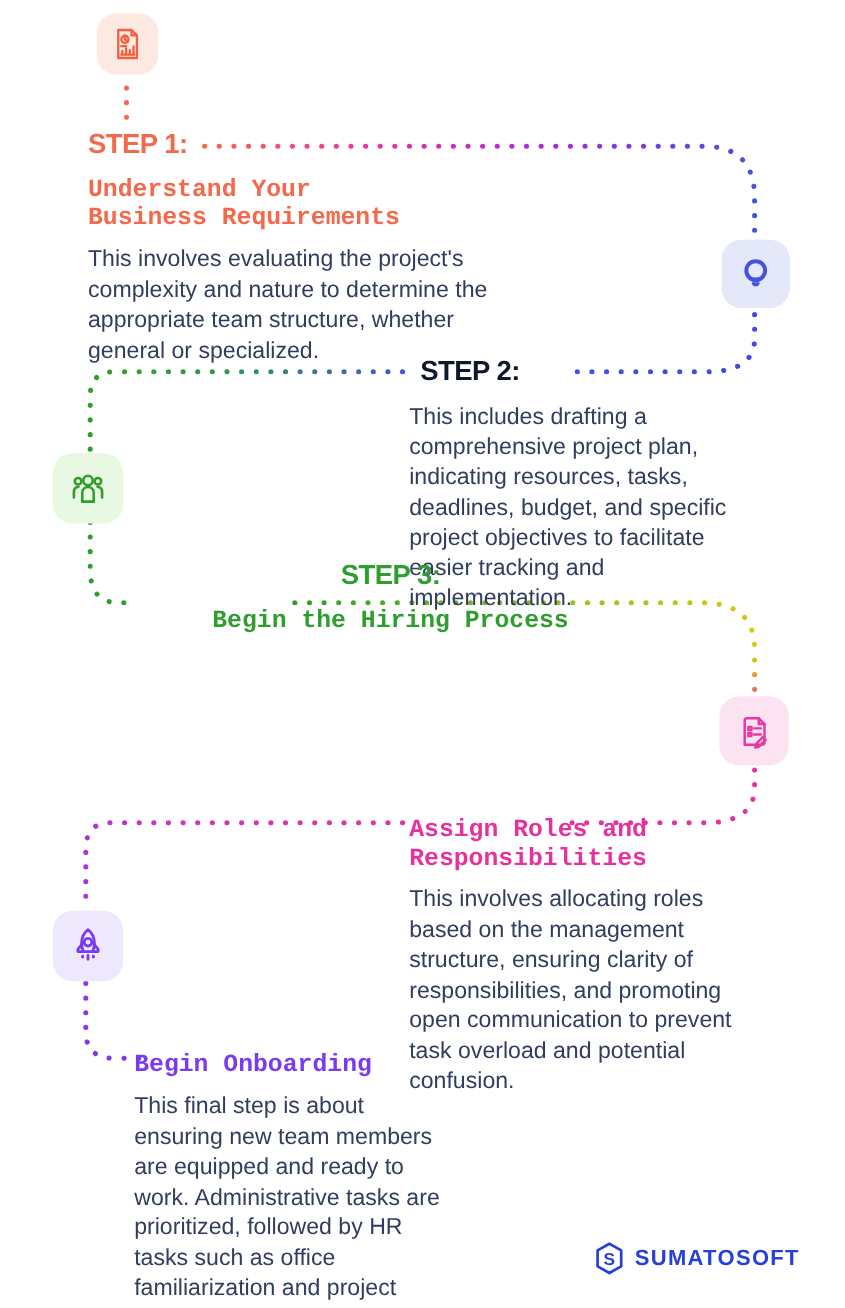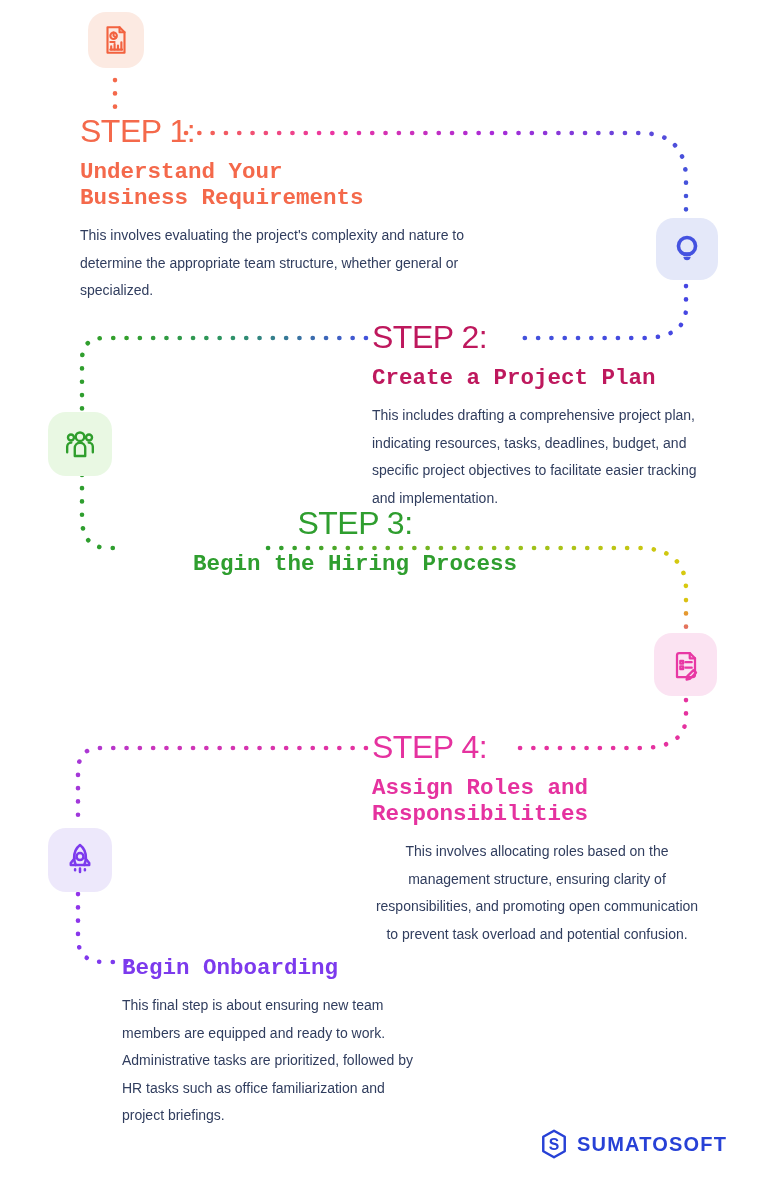--- a/index.html
+++ b/index.html
@@ -12,31 +12,31 @@
   
   .tile{position:absolute;z-index:2;display:flex;align-items:center;justify-content:center;border-radius:18px;}
   .t1{left:88px;top:12px;width:56px;height:56px;background:#FCEAE2;color:#F2623F;}
   .t2{left:656px;top:218px;width:62px;height:62px;background:#E4E8F9;color:#4452E0;}
   .t3{left:48px;top:412px;width:64px;height:64px;background:#E9F8E3;color:#2F9E2C;}
   .t4{left:654px;top:633px;width:63px;height:63px;background:#FBE3F2;color:#E838A4;}
   .t5{left:48px;top:828px;width:64px;height:64px;background:#EDE8FB;color:#7C3AED;}
 
   
   .step{position:absolute;z-index:1;}
-  .step h2{margin:0;font-size:32px;font-weight:normal;letter-spacing:-0.5px;line-height:34px;}
+  .step h2{margin:0;font-size:25px;font-weight:bold;letter-spacing:-0.5px;line-height:34px;}
   .step h3{margin:11px 0 0 0;font-size:22.5px;font-weight:bold;line-height:26px;font-family:Liberation Mono, monospace;}
-  .step p{margin:11px 0 0 0;font-size:14px;line-height:27.5px;color:#303D5E;}
+  .step p{margin:11px 0 0 0;font-size:21px;line-height:27.5px;color:#303D5E;}
   .s1{left:80px;top:114px;width:400px;}
   .s1 h2,.s1 h3{color:#F4694B;} .s1 h3{max-width:300px;} .s1 p{width:392px;}
   .s2{left:372px;top:320px;width:332px;}
-  .s2 h2,.s2 h3{color:#be185d;} .s2 p{width:328px;}
+  .s2 h2,.s2 h3{color:#0f172a;margin-left:10px;} .s2 p{width:328px;}
   .s3{left:120px;top:506px;width:470px;text-align:center;}
   .s3 h2,.s3 h3{color:#2F9E2F;} .s3 p{width:460px;}
   .s4{left:372px;top:730px;width:332px;}
-  .s4 h2,.s4 h3{color:#E5329F;} .s4 h3{max-width:252px;} .s4 p{width:330px;text-align:center;}
+  .s4 h2,.s4 h3{color:#E5329F;} .s4 h3{max-width:252px;} .s4 p{width:330px;}
   .s5{left:122px;top:944px;width:302px;}
   .s5 h2,.s5 h3{color:#7C3AED;} .s5 h2{margin-left:5px;} .s5 p{width:294px;}
 
   
   .logo{position:absolute;z-index:2;left:540px;top:1128px;display:flex;align-items:center;gap:9px;}
   .logo-text{font-size:20px;font-weight:bold;letter-spacing:1.2px;color:#2741D6;}
 </style>
 </head>
 <body>
 
@@ -143,31 +143,29 @@
   </div>
 
   <section class="step s1">
     <h2>STEP 1:</h2>
     <h3>Understand Your Business Requirements</h3>
     <p>This involves evaluating the project's complexity and nature to determine the appropriate team structure, whether general or specialized.</p>
   </section>
 
   <section class="step s2">
     <h2>STEP 2:</h2>
-    <h3>Create a Project Plan</h3>
     <p>This includes drafting a comprehensive project plan, indicating resources, tasks, deadlines, budget, and specific project objectives to facilitate easier tracking and implementation.</p>
   </section>
 
   <section class="step s3">
     <h2>STEP 3:</h2>
     <h3>Begin the Hiring Process</h3>
   </section>
 
   <section class="step s4">
-    <h2>STEP 4:</h2>
     <h3>Assign Roles and Responsibilities</h3>
     <p>This involves allocating roles based on the management structure, ensuring clarity of responsibilities, and promoting open communication to prevent task overload and potential confusion.</p>
   </section>
 
   <section class="step s5">
     <h3>Begin Onboarding</h3>
     <p>This final step is about ensuring new team members are equipped and ready to work. Administrative tasks are prioritized, followed by HR tasks such as office familiarization and project briefings.</p>
   </section>
 
   <div class="logo">

